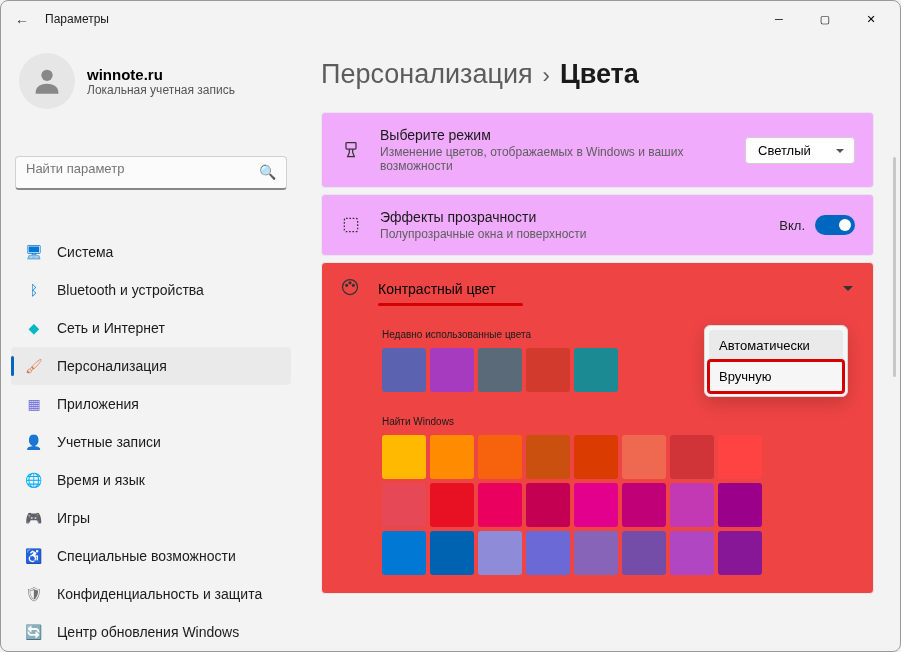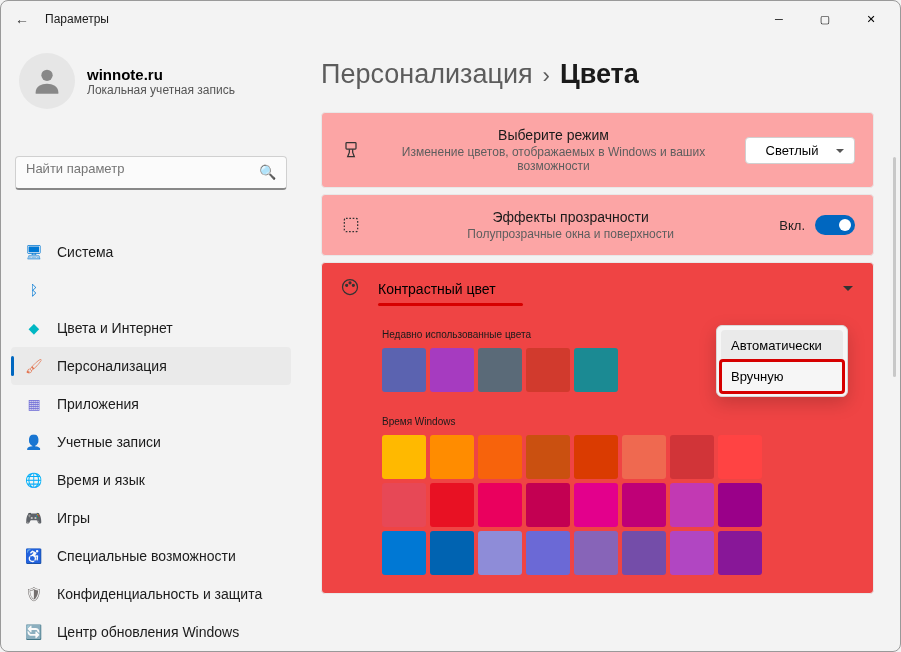--- a/index.html
+++ b/index.html
@@ -22,42 +22,42 @@
   .nav { list-style: none; }
   .nav li { display: flex; align-items: center; height: 38px; padding: 0 10px 0 14px; border-radius: 4px; font-size: 14px; color: #1b1b1b; cursor: pointer; gap: 14px; position: relative; }
   .nav li.sel { background: #eaeaea; }
   .nav li.sel::before { content: ""; position: absolute; left: 0; top: 9px; width: 3px; height: 20px; background: #0067c0; border-radius: 2px; }
   .nav .ico { width: 18px; height: 18px; display: flex; align-items: center; justify-content: center; font-size: 14px; }
   .main { flex: 1; padding: 22px 26px 0 20px; overflow-y: auto; position: relative; }
   .crumb { display: flex; align-items: baseline; gap: 10px; margin-bottom: 22px; }
   .crumb .parent { font-size: 27px; color: #5c5c5c; }
   .crumb .sep { font-size: 22px; color: #5c5c5c; }
   .crumb .cur { font-size: 27px; font-weight: 600; color: #1a1a1a; }
-  .card { background: #fca5a5; border: 1px solid #e8e8e8; border-radius: 4px; padding: 14px 18px; margin-bottom: 6px; display: flex; align-items: center; gap: 18px; text-align: center; }
+  .card { background: #f0abfc; border: 1px solid #e8e8e8; border-radius: 4px; padding: 14px 18px; margin-bottom: 6px; display: flex; align-items: center; gap: 18px; }
   .card .cicon { width: 22px; height: 22px; display: flex; align-items: center; justify-content: center; color: #333; }
   .card .ct { flex: 1; }
   .card .ct .h { font-size: 14px; color: #1a1a1a; }
   .card .ct .s { font-size: 12px; color: #5e5e5e; margin-top: 2px; }
   .select { border: 1px solid #d0d0d0; border-radius: 4px; background: #fff; padding: 5px 28px 5px 12px; font-size: 13px; position: relative; cursor: pointer; min-width: 110px; }
   .select::after { content: ""; position: absolute; right: 10px; top: 11px; border: 4px solid transparent; border-top-color: #555; }
   .toggle-row { display: flex; align-items: center; gap: 10px; }
   .toggle-label { font-size: 13px; color: #222; }
   .toggle { width: 40px; height: 20px; border-radius: 10px; background: #0067c0; position: relative; cursor: pointer; }
   .toggle::after { content: ""; position: absolute; width: 12px; height: 12px; background: #fff; border-radius: 50%; top: 4px; right: 4px; }
   .accent-card { background: #ef4444; border: 1px solid #e8e8e8; border-radius: 4px; margin-bottom: 6px; }
   .accent-head { display: flex; align-items: center; gap: 18px; padding: 14px 18px; }
   .accent-head .h { font-size: 14px; flex: 1; position: relative; }
   .underline { position: absolute; left: 0; top: 22px; width: 145px; height: 3px; background: #d60000; border-radius: 2px; }
   .chev { width: 14px; height: 14px; transform: rotate(180deg); display: flex; align-items: center; justify-content: center; }
   .chev::before { content: ""; border: 5px solid transparent; border-bottom-color: #333; display: block; margin-top: -5px; }
   .swatch-section { padding: 4px 0 18px 60px; }
   .swatch-title { font-size: 10px; color: #1a1a1a; margin: 10px 0 8px 0; }
   .swatch-row { display: flex; flex-wrap: wrap; gap: 4px; max-width: 420px; }
   .swatch { width: 44px; height: 44px; border-radius: 3px; cursor: pointer; }
-  .dropdown { position: absolute; right: 52px; top: 288px; width: 132px; background: #f6f6f6; border: 1px solid #d8d8d8; border-radius: 6px; box-shadow: 0 6px 18px rgba(0,0,0,0.18); padding: 4px; z-index: 10; }
+  .dropdown { position: absolute; right: 52px; top: 288px; width: 144px; background: #f6f6f6; border: 1px solid #d8d8d8; border-radius: 6px; box-shadow: 0 6px 18px rgba(0,0,0,0.18); padding: 4px; z-index: 10; }
   .dropdown .opt { padding: 8px 10px; font-size: 13px; border-radius: 4px; cursor: pointer; }
   .dropdown .opt.hover { background: #eaeaea; }
   .dropdown .opt.highlighted { outline: 3px solid #d60000; outline-offset: -1px; border-radius: 2px; }
   .scrollbar { position: absolute; right: 4px; top: 120px; width: 3px; height: 220px; background: #c8c8c8; border-radius: 2px; }
 </style>
 </head>
 <body>
 
 <div class="titlebar">
   <div class="back">←</div>
@@ -87,24 +87,25 @@
       <input placeholder="Найти параметр" style="">
       <span class="sicon">🔍</span>
     </div>
     <ul class="nav" id="nav">
         <li>
           <span class="ico" style="color:#0078d4">🖥</span>
           <span>Система</span>
         </li>
         <li>
           <span class="ico" style="color:#0078d4">ᛒ</span>
+          <span>Bluetooth и устройства</span>
         </li>
         <li>
           <span class="ico" style="color:#00b7c3">◆</span>
-          <span>Цвета и Интернет</span>
+          <span>Сеть и Интернет</span>
         </li>
         <li class="sel">
           <span class="ico" style="color:#e3734e">🖌</span>
           <span>Персонализация</span>
         </li>
         <li>
           <span class="ico" style="color:#6b69d6">▦</span>
           <span>Приложения</span>
         </li>
         <li>
@@ -190,21 +191,21 @@
       </div>
       <div class="swatch-section">
         <div class="swatch-title">Недавно использованные цвета</div>
         <div class="swatch-row" id="recent-row">
             <div class="swatch" style="background: rgb(91, 99, 176);"></div>
             <div class="swatch" style="background: rgb(166, 59, 192);"></div>
             <div class="swatch" style="background: rgb(90, 106, 120);"></div>
             <div class="swatch" style="background: rgb(209, 58, 45);"></div>
             <div class="swatch" style="background: rgb(27, 138, 147);"></div>
           </div>
-        <div class="swatch-title" style="margin-top:24px">Время Windows</div>
+        <div class="swatch-title" style="margin-top:24px">Найти Windows</div>
         <div class="swatch-row" id="win-row">
             <div class="swatch" style="background: rgb(255, 185, 0);"></div>
             <div class="swatch" style="background: rgb(255, 140, 0);"></div>
             <div class="swatch" style="background: rgb(247, 99, 12);"></div>
             <div class="swatch" style="background: rgb(202, 80, 16);"></div>
             <div class="swatch" style="background: rgb(218, 59, 1);"></div>
             <div class="swatch" style="background: rgb(239, 105, 80);"></div>
             <div class="swatch" style="background: rgb(209, 52, 56);"></div>
             <div class="swatch" style="background: rgb(255, 67, 67);"></div>
             <div class="swatch" style="background: rgb(231, 72, 86);"></div>

